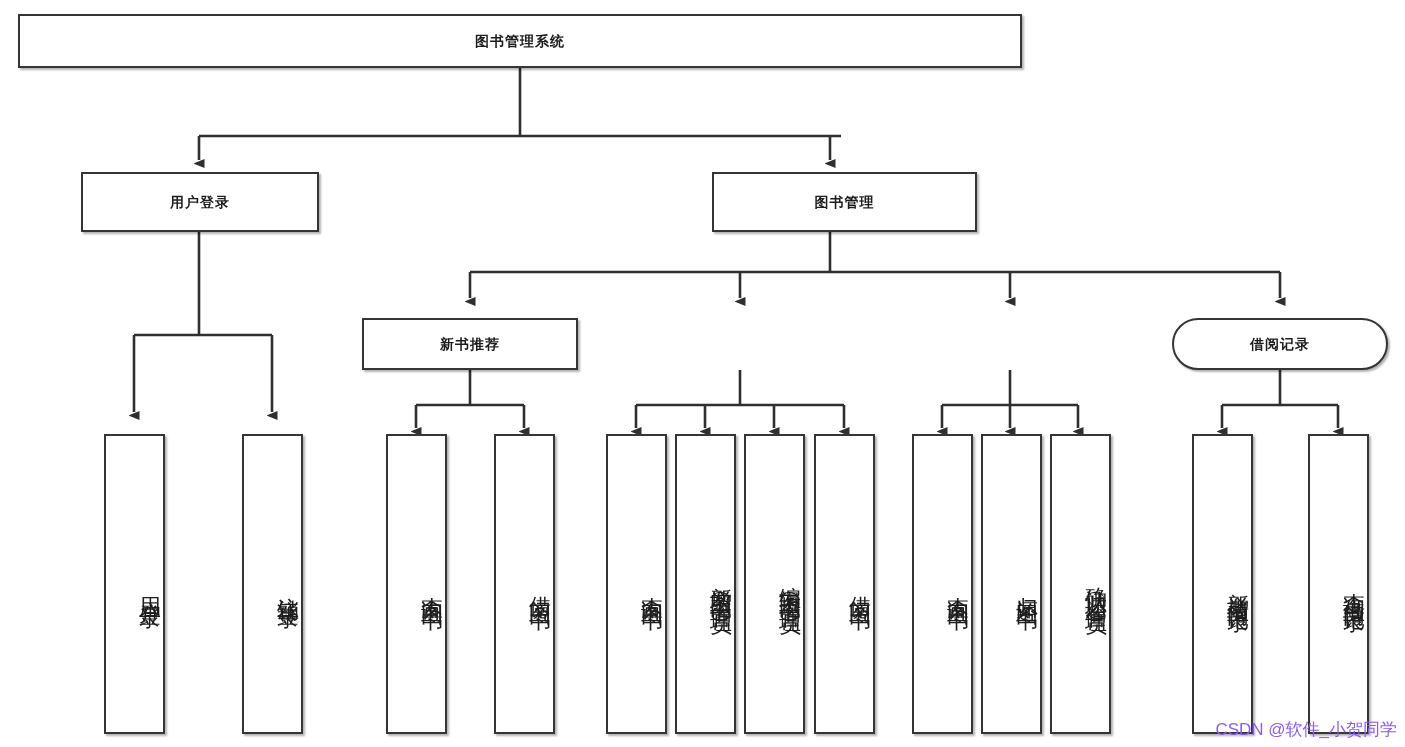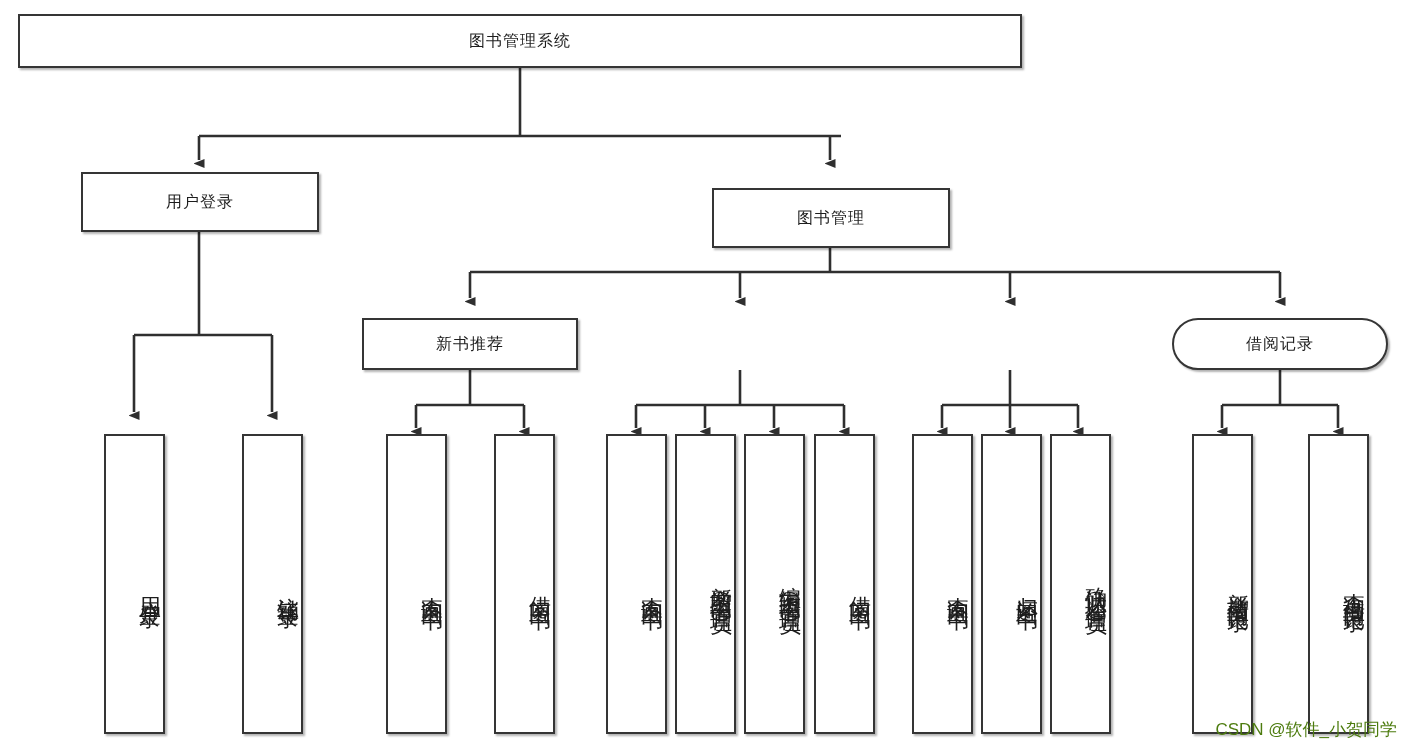--- a/index.html
+++ b/index.html
@@ -31,23 +31,24 @@
     background: #ffffff;
     border: 2px solid #353535;
     box-shadow: 2px 2px 2px rgba(0,0,0,0.30);
     display: flex;
     align-items: center;
     justify-content: center;
     color: #1d1d1d;
     z-index: 3;
   }
   .node.horiz {
-    font-size: 16px;
+    font-size: 14px;
     letter-spacing: 1px;
     line-height: 1.2;
+    font-weight: bold;
   }
   .node.vert {
     writing-mode: vertical-rl;
     text-orientation: upright;
     font-size: 22px;
     letter-spacing: 4px;
     line-height: 1.15;
     padding-top: 6px;
     align-items: flex-start;
     justify-content: center;
@@ -55,21 +56,21 @@
   .node.vert .vlabel {
     writing-mode: vertical-rl;
     text-orientation: upright;
     display: block;
   }
   .watermark {
     position: absolute;
     right: 8px;
     bottom: 6px;
     font-size: 17px;
-    color: #4d7c0f;
+    color: #8b5cf6;
     white-space: nowrap;
     z-index: 5;
     font-family: "Liberation Sans", "DejaVu Sans", sans-serif;
   }
 </style>
 </head>
 <body>
 
 <div id="canvas">
 
@@ -123,21 +124,21 @@
     </g>
   </svg>
 
   <div class="node horiz" style="left:18px; top:14px; width:1004px; height:54px;">
     <span>图书管理系统</span>
   </div>
 
   <div class="node horiz" style="left:81px; top:172px; width:238px; height:60px;">
     <span>用户登录</span>
   </div>
-  <div class="node horiz" style="left:712px; top:188px; width:238px; height:60px;">
+  <div class="node horiz" style="left:712px; top:172px; width:265px; height:60px;">
     <span>图书管理</span>
   </div>
 
   <div class="node horiz" style="left:362px; top:318px; width:216px; height:52px;">
     <span>新书推荐</span>
   </div>
   <div class="node horiz" style="left:1172px; top:318px; width:216px; height:52px;border-radius:26px;">
     <span>借阅记录</span>
   </div>
 

